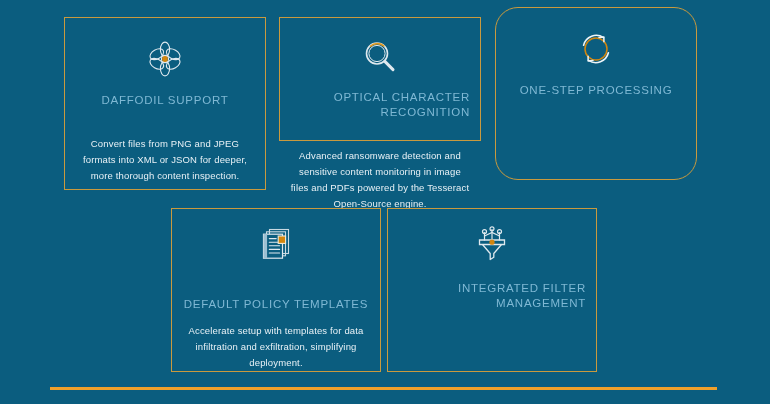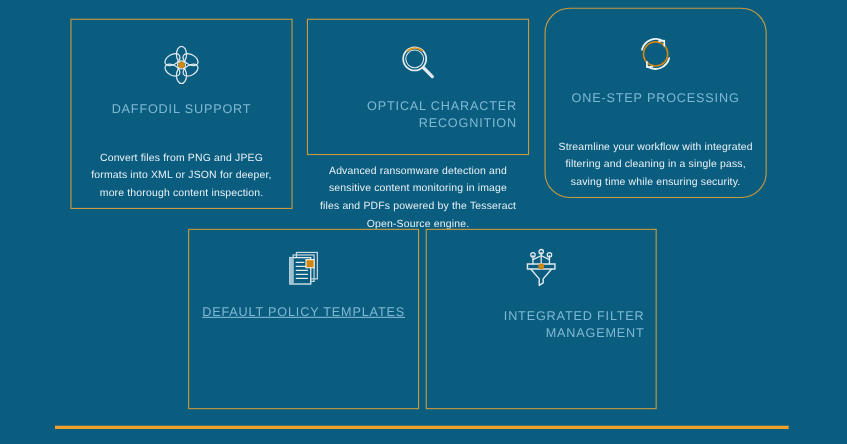--- a/index.html
+++ b/index.html
@@ -53,21 +53,21 @@
     margin-top: 13px;
     font-size: 11.5px;
     letter-spacing: 0.75px;
     color: #7fb8d4;
     text-align: right;
     line-height: 15px;
     font-weight: 400;
     white-space: pre-line;
   }
   .card-2 .card-title { margin-top: 14px; }
-  .card-4 .card-title { margin-top: 12px; text-decoration: underline; }
+  .card-4 .card-title { margin-top: 32px; }
   .card-5 .card-title { margin-top: 16px; }
 
   .card-body {
     margin-top: 28px;
     font-size: 9.5px;
     line-height: 16px;
     color: #e8f1f6;
     text-align: center;
     letter-spacing: 0.15px;
     max-width: 186px;
@@ -126,41 +126,41 @@
     <div class="icon-wrap">
       <svg width="38" height="38" viewBox="0 0 38 38">
         <circle cx="19" cy="19" r="11" fill="none" stroke="#d2860f" stroke-width="1.5"></circle>
         <path d="M6.6 15.2 A13 13 0 0 1 26.5 7.6" fill="none" stroke="#eef5f8" stroke-width="1.6" stroke-linecap="round"></path>
         <path d="M31.4 22.8 A13 13 0 0 1 11.5 30.4" fill="none" stroke="#eef5f8" stroke-width="1.6" stroke-linecap="round"></path>
         <path d="M26.9 11.8 L26.9 6.9 L22.0 7.4" fill="none" stroke="#eef5f8" stroke-width="1.5" stroke-linecap="round" stroke-linejoin="round"></path>
         <path d="M11.1 26.2 L11.1 31.1 L16.0 30.6" fill="none" stroke="#eef5f8" stroke-width="1.5" stroke-linecap="round" stroke-linejoin="round"></path>
       </svg>
     </div>
     <div class="card-title">ONE-STEP PROCESSING</div>
-    <div class="card-body">Streamline your workflow with integrated filtering and cleaning in a single pass, saving time while ensuring security.</div>
   </div>
 
   <div class="card card-4">
     <div class="icon-wrap">
       <svg width="38" height="38" viewBox="0 0 38 38">
         <rect x="12.5" y="4.5" width="19" height="24" fill="none" stroke="#c8d9e2" stroke-width="1.1"></rect>
         <rect x="9.5" y="6.8" width="19" height="24" fill="none" stroke="#c8d9e2" stroke-width="1.1"></rect>
         <rect x="6.5" y="9.2" width="19" height="24" fill="#0b5d7f" stroke="#dfe9ef" stroke-width="1.2"></rect>
         <rect x="6.5" y="9.2" width="3.6" height="24" fill="#9dc0d2"></rect>
         <g stroke="#dfe9ef" stroke-width="1.1" stroke-linecap="round">
           <line x1="12.3" y1="13.6" x2="19.2" y2="13.6"></line>
           <line x1="12.3" y1="17.2" x2="22.6" y2="17.2"></line>
           <line x1="12.3" y1="20.8" x2="22.6" y2="20.8"></line>
           <line x1="12.3" y1="24.4" x2="22.6" y2="24.4"></line>
           <line x1="12.3" y1="28.0" x2="22.6" y2="28.0"></line>
         </g>
         <rect x="21.2" y="11.0" width="7.4" height="7.4" fill="#d2860f" stroke="#f0ead8" stroke-width="1.1"></rect>
       </svg>
     </div>
     <div class="card-title">DEFAULT POLICY TEMPLATES</div>
+    <div class="card-body">Accelerate setup with templates for data infiltration and exfiltration, simplifying deployment.</div>
   </div>
 
   <div class="card card-5">
     <div class="icon-wrap">
       <svg width="38" height="38" viewBox="0 0 38 38">
         <g stroke="#dfe9ef" stroke-width="1.2" fill="none" stroke-linecap="round">
           <line x1="11.5" y1="7.5" x2="11.5" y2="15"></line>
           <line x1="19" y1="4.5" x2="19" y2="15"></line>
           <line x1="26.5" y1="7.5" x2="26.5" y2="15"></line>
           <path d="M11.5 11 L19 7.5 L26.5 11"></path>

